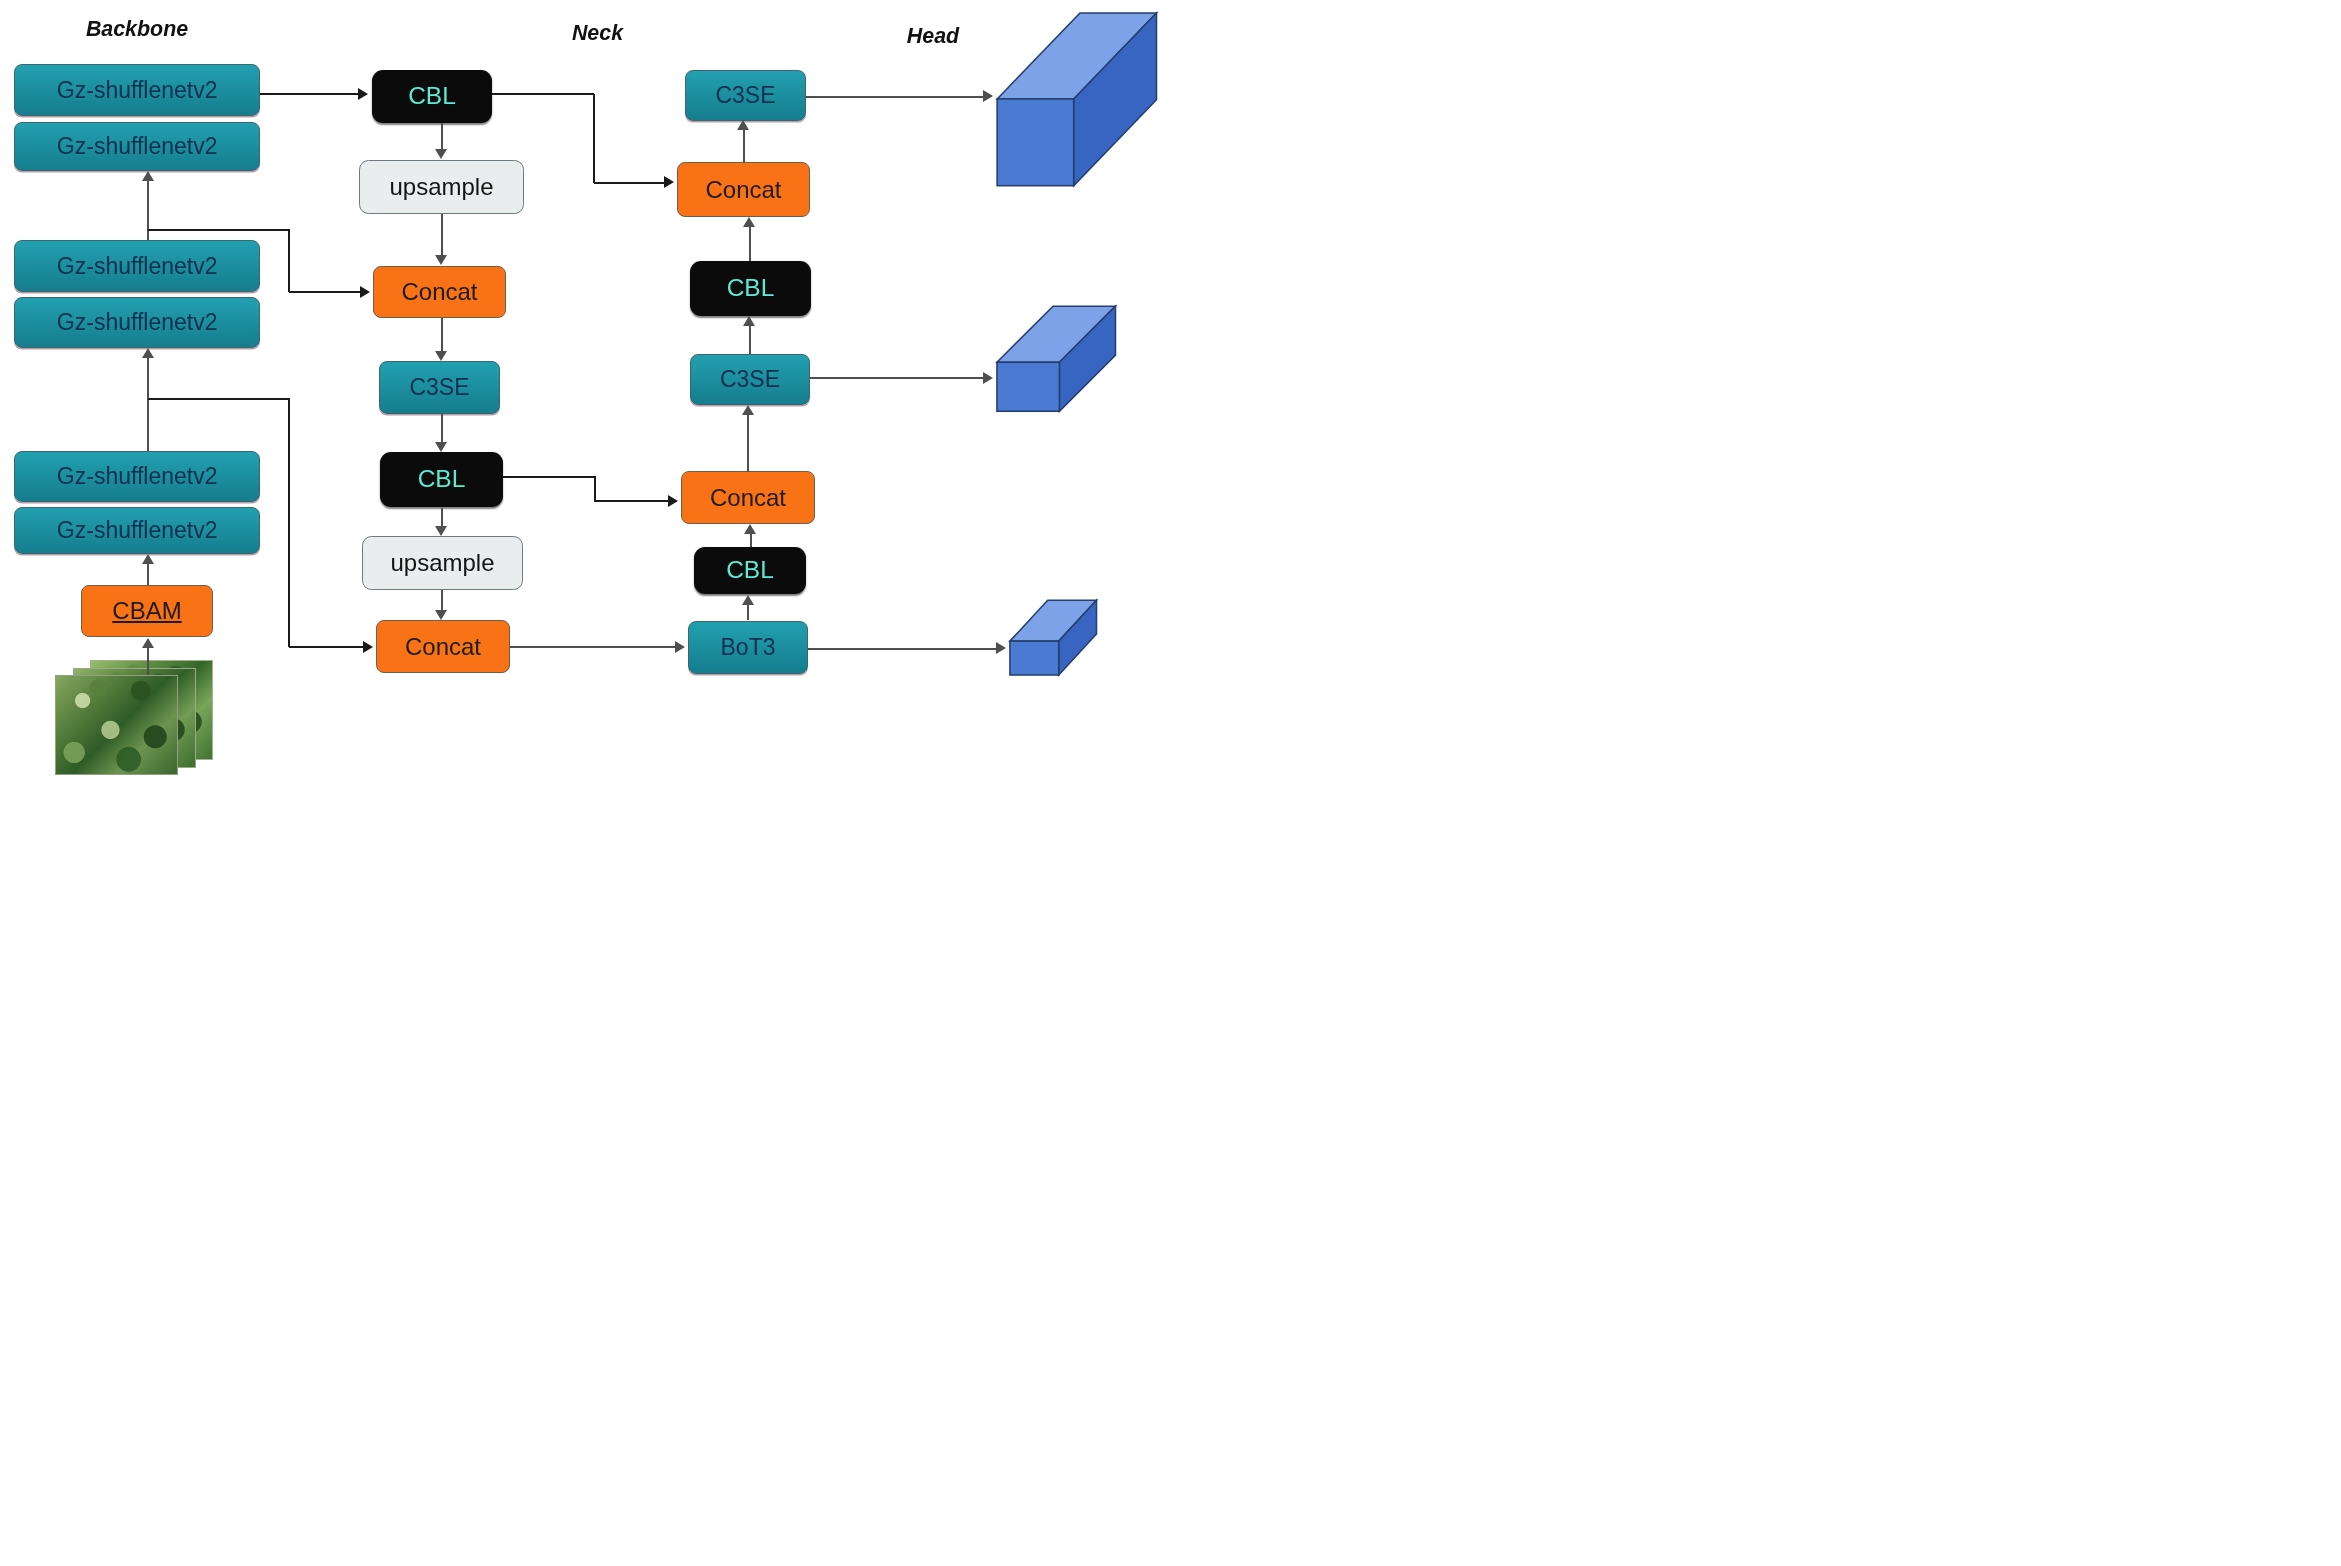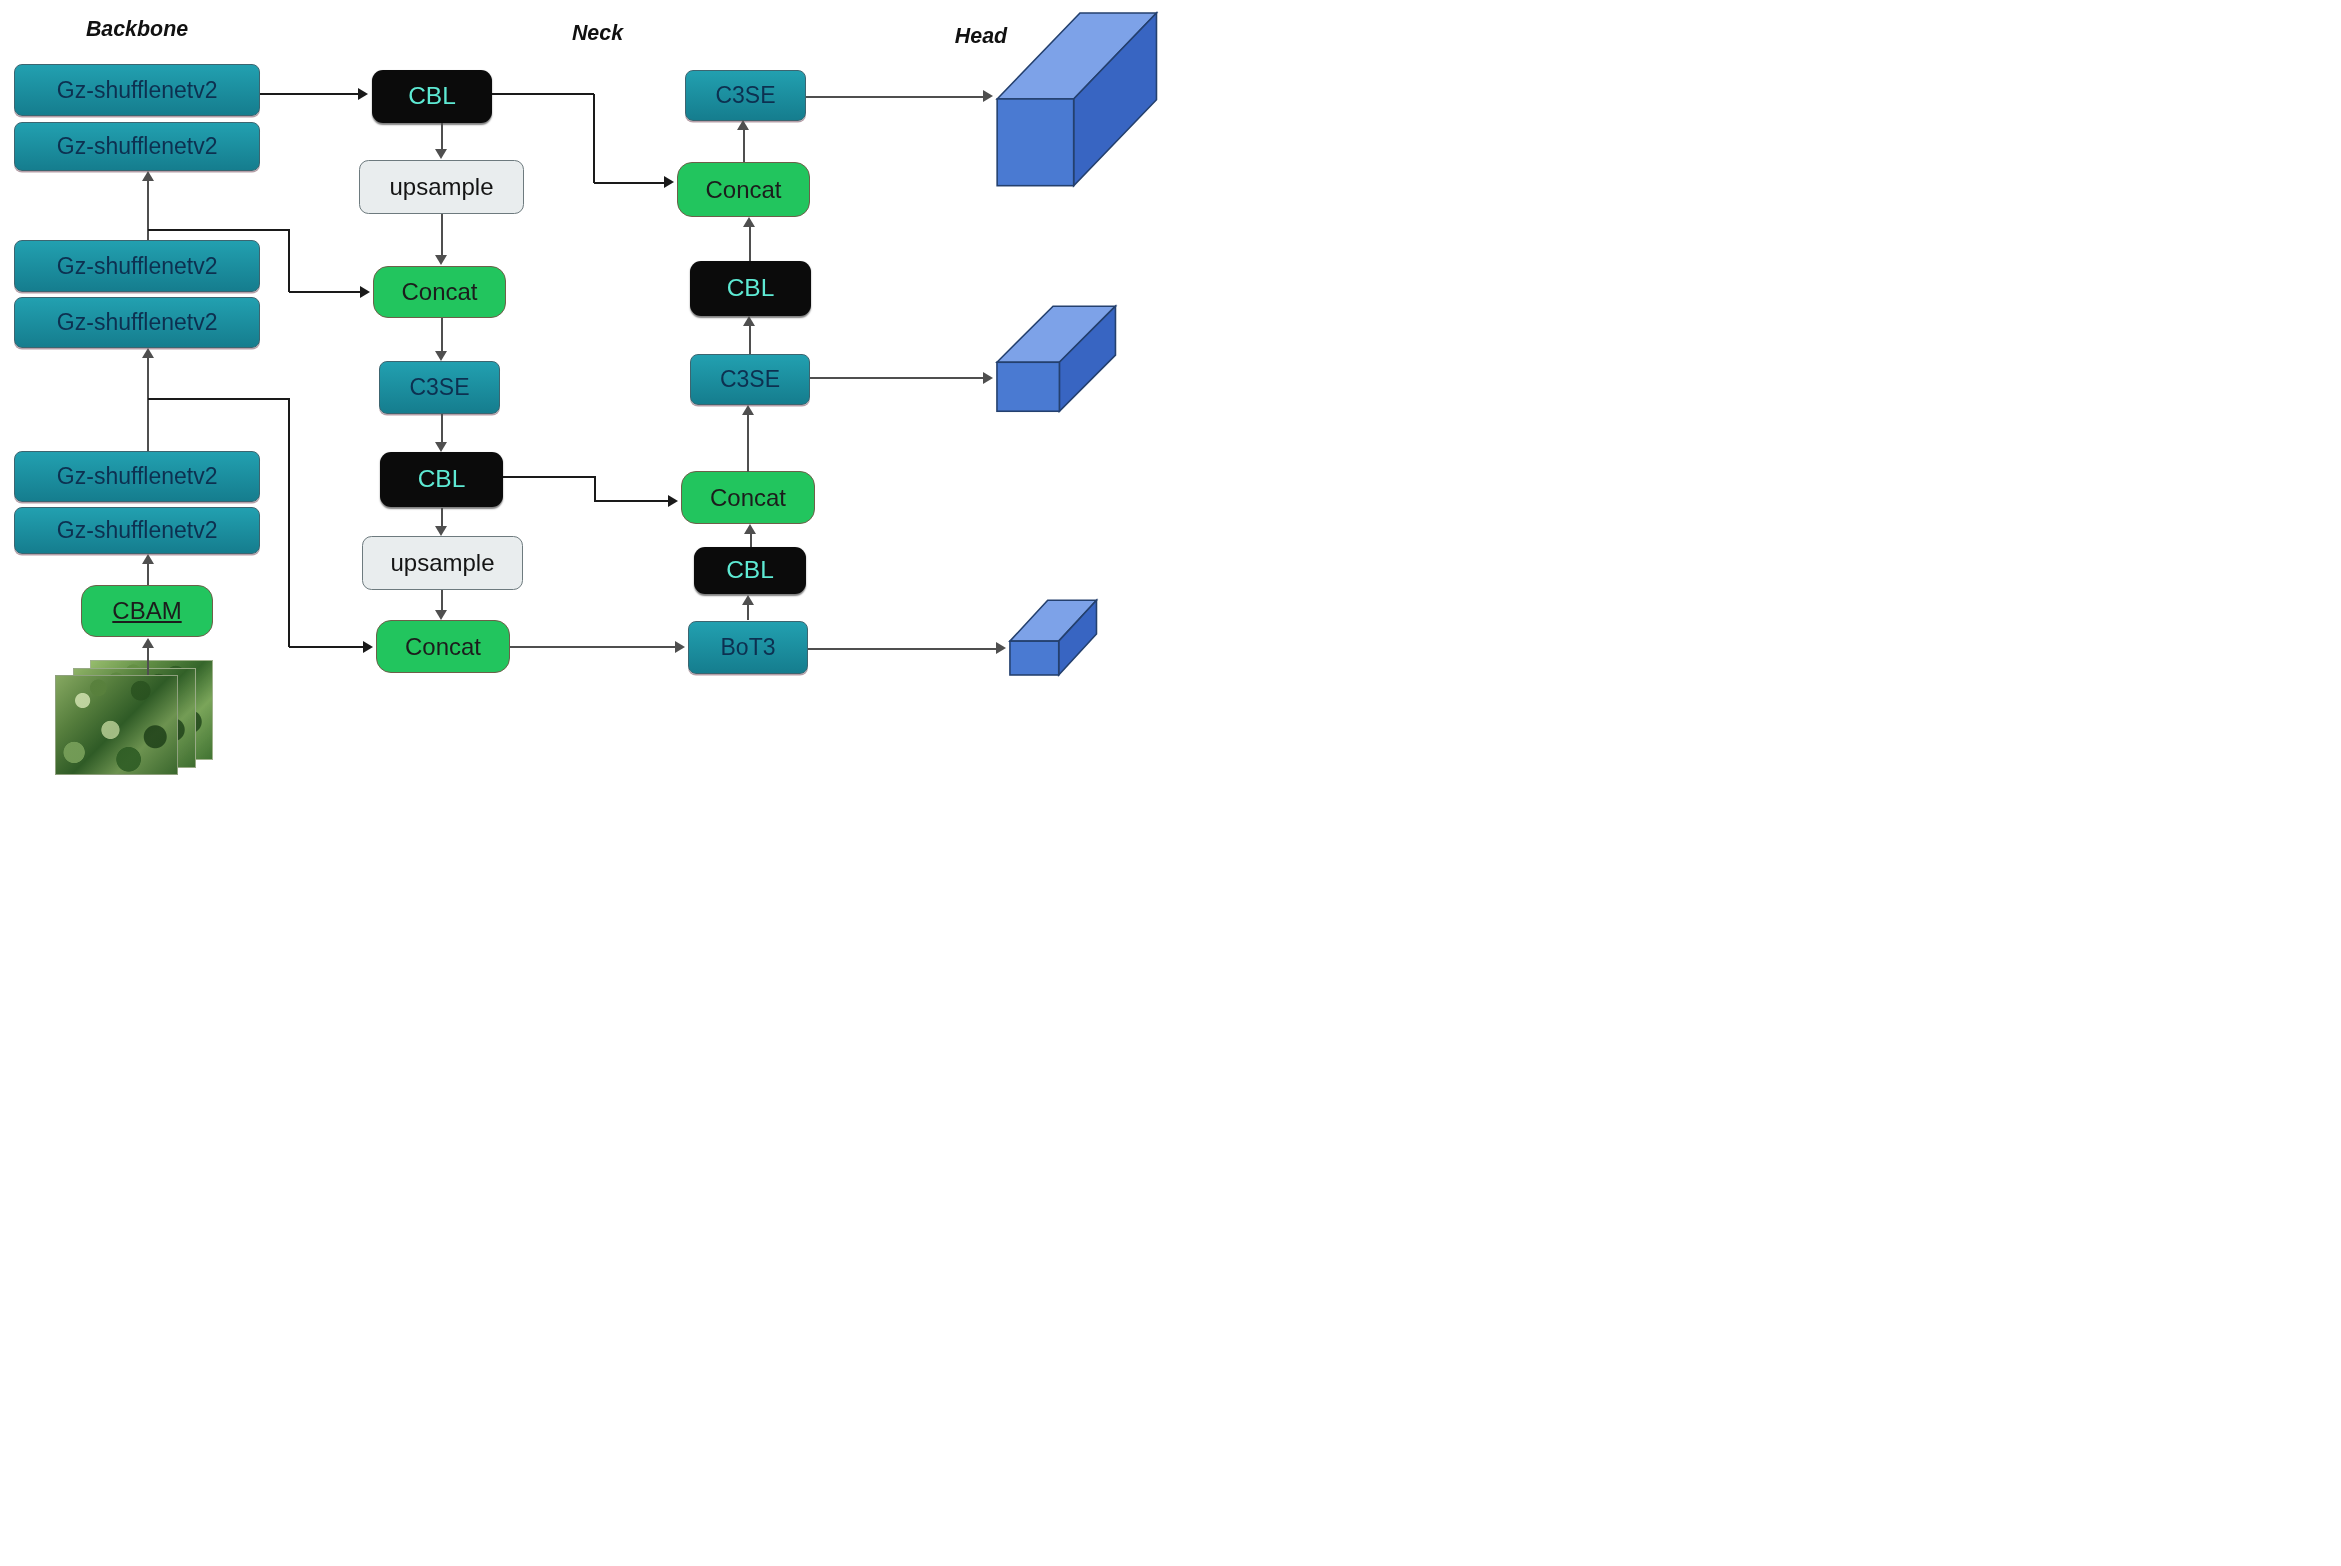--- a/index.html
+++ b/index.html
@@ -6,21 +6,21 @@
   #stage{position:relative;width:1171px;height:783px;background:#ffffff;overflow:hidden;
          font-family:"Liberation Sans", sans-serif;}
   .sec-title{position:absolute;font-style:italic;font-weight:700;font-size:21.4px;color:#111;
              text-align:center;letter-spacing:0px;}
   .node{position:absolute;box-sizing:border-box;display:flex;align-items:center;justify-content:center;
         text-align:left;line-height:1;}
   .teal{background:linear-gradient(#22a0b0,#157d8e);border:1.6px solid #3c6570;border-radius:8px;
         color:#0d3050;font-size:23px;font-weight:400;box-shadow:0 1.6px 0 rgba(90,40,60,.45);}
   .blackb{background:#0b0b0b;border-radius:11px;color:#5eead4;font-size:24.5px;
           box-shadow:0 1.6px 1.6px rgba(0,0,0,.5);}
-  .tan{background:#22c55e;border:1.6px solid #6e5f49;border-radius:15px;color:#1c1c1c;font-size:24px;}
+  .tan{background:#f97316;border:1.6px solid #6e5f49;border-radius:8px;color:#1c1c1c;font-size:24px;}
   .grayb{background:#e9edee;border:1.6px solid #6d7a7e;border-radius:9.5px;color:#141414;font-size:24px;}
   .seg,.ah{position:absolute;}
   .photo{position:absolute;width:123px;height:100px;border:0.8px solid #8fa07e;box-sizing:border-box;
     background:
       radial-gradient(circle at 22% 25%, rgba(224,238,190,.75) 0 7.1px, rgba(224,238,190,0) 8px),
       radial-gradient(circle at 70% 15%, rgba(40,80,30,.8) 0 9.5px, rgba(40,80,30,0) 10.3px),
       radial-gradient(circle at 45% 55%, rgba(210,228,170,.7) 0 8.7px, rgba(210,228,170,0) 9.5px),
       radial-gradient(circle at 82% 62%, rgba(30,64,24,.85) 0 11px, rgba(30,64,24,0) 12px),
       radial-gradient(circle at 15% 78%, rgba(120,160,90,.9) 0 10.3px, rgba(120,160,90,0) 11px),
       radial-gradient(circle at 60% 85%, rgba(46,92,36,.9) 0 12px, rgba(46,92,36,0) 12.7px),
@@ -30,21 +30,21 @@
   .photo.back{filter:brightness(1.12);}
   svg{position:absolute;overflow:visible;}
 </style>
 </head>
 <body>
 
 <div id="stage">
 
   <div class="sec-title" style="left:50px;top:17.4px;width:174px;">Backbone</div>
   <div class="sec-title" style="left:550px;top:21.4px;width:95px;">Neck</div>
-  <div class="sec-title" style="left:932px;top:24px;width:98px;">Head</div>
+  <div class="sec-title" style="left:884px;top:24px;width:98px;">Head</div>
 
   <div class="node teal" style="left:14.2px;top:64px;width:246px;height:52px;">Gz-shufflenetv2</div>
   <div class="node teal" style="left:14.2px;top:122px;width:246px;height:49px;">Gz-shufflenetv2</div>
   <div class="node teal" style="left:14.2px;top:240px;width:246px;height:52px;">Gz-shufflenetv2</div>
   <div class="node teal" style="left:14.2px;top:297px;width:246px;height:51px;">Gz-shufflenetv2</div>
   <div class="node teal" style="left:14.2px;top:451px;width:246px;height:51px;">Gz-shufflenetv2</div>
   <div class="node teal" style="left:14.2px;top:507px;width:246px;height:47px;">Gz-shufflenetv2</div>
   <div class="node tan" style="left:81px;top:585px;width:132px;height:52px;text-decoration:underline;">CBAM</div>
 
   <div class="photo back" style="left:90px;top:660px;"></div>

